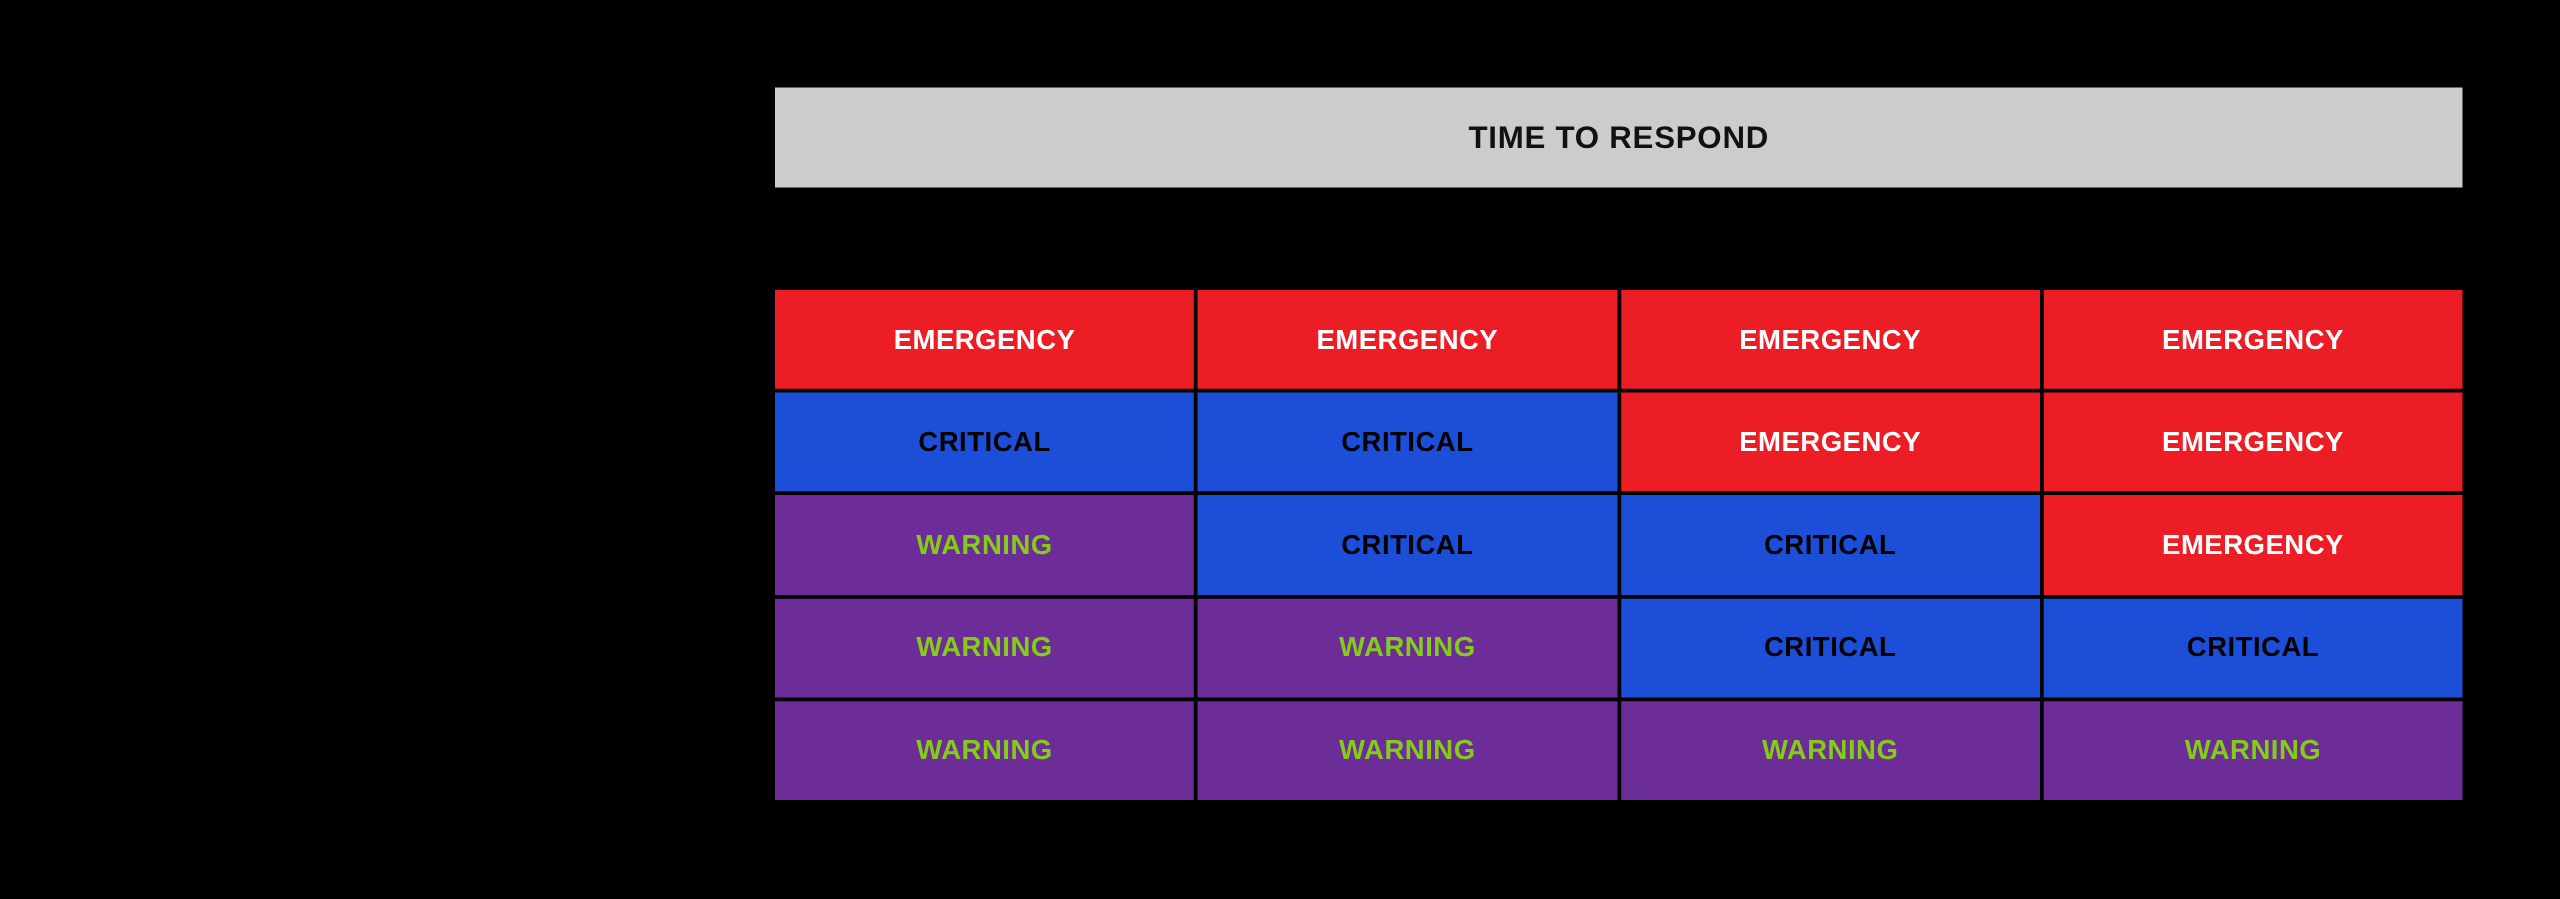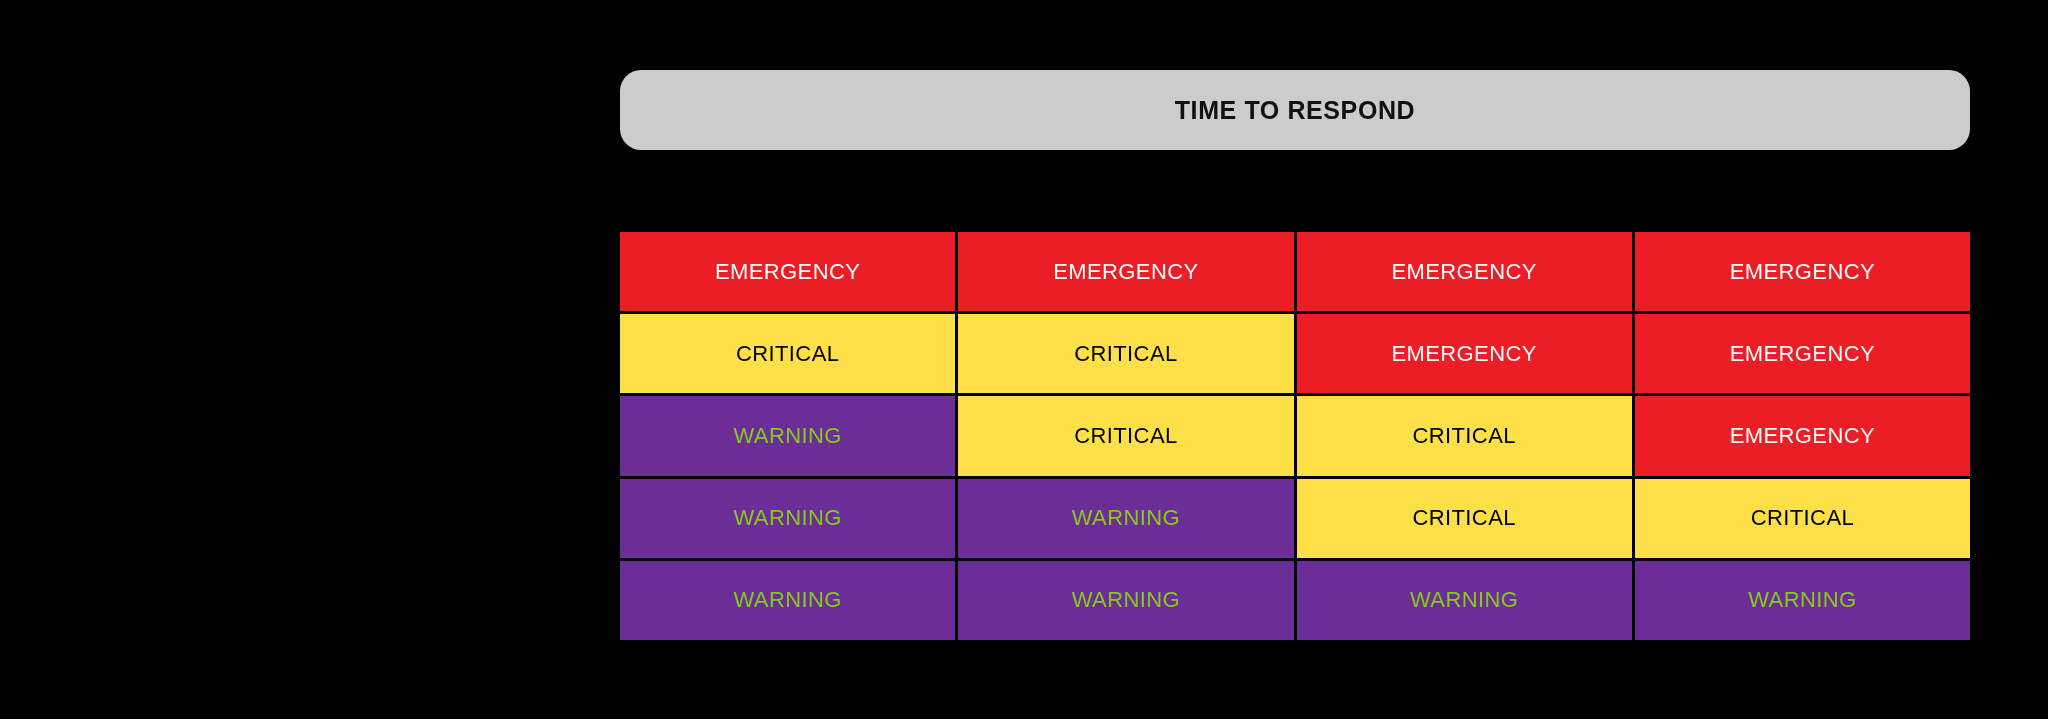--- a/index.html
+++ b/index.html
@@ -30,21 +30,20 @@
     position: absolute;
     left: 620px;
     top: 70px;
     width: 1350px;
     height: 80px;
     background: #cccccc;
     display: flex;
     align-items: center;
     justify-content: center;
     box-sizing: border-box;
-    border-radius: 21px;
   }
   #header-title {
     font-size: 25px;
     font-weight: bold;
     letter-spacing: 0.6px;
     color: #111111;
     text-align: center;
     white-space: nowrap;
     font-stretch: condensed;
   }
@@ -66,32 +65,32 @@
 
   .matrix-cell {
     display: flex;
     align-items: center;
     justify-content: center;
     box-sizing: border-box;
     overflow: hidden;
   }
   .matrix-cell .cell-label {
     font-size: 22px;
-    font-weight: normal;
+    font-weight: bold;
     letter-spacing: 0.4px;
     text-align: right;
     white-space: nowrap;
     font-stretch: condensed;
     line-height: 1;
   }
 
   .lvl-emergency { background: #ec1d25; }
   .lvl-emergency .cell-label { color: #ffffff; }
 
-  .lvl-critical { background: #fde047; }
+  .lvl-critical { background: #1d4ed8; }
   .lvl-critical .cell-label { color: #000000; }
 
   .lvl-warning { background: #6c2d99; }
   .lvl-warning .cell-label { color: #84cc16; }
 </style>
 </head>
 <body>
 
 <div id="canvas">
 

